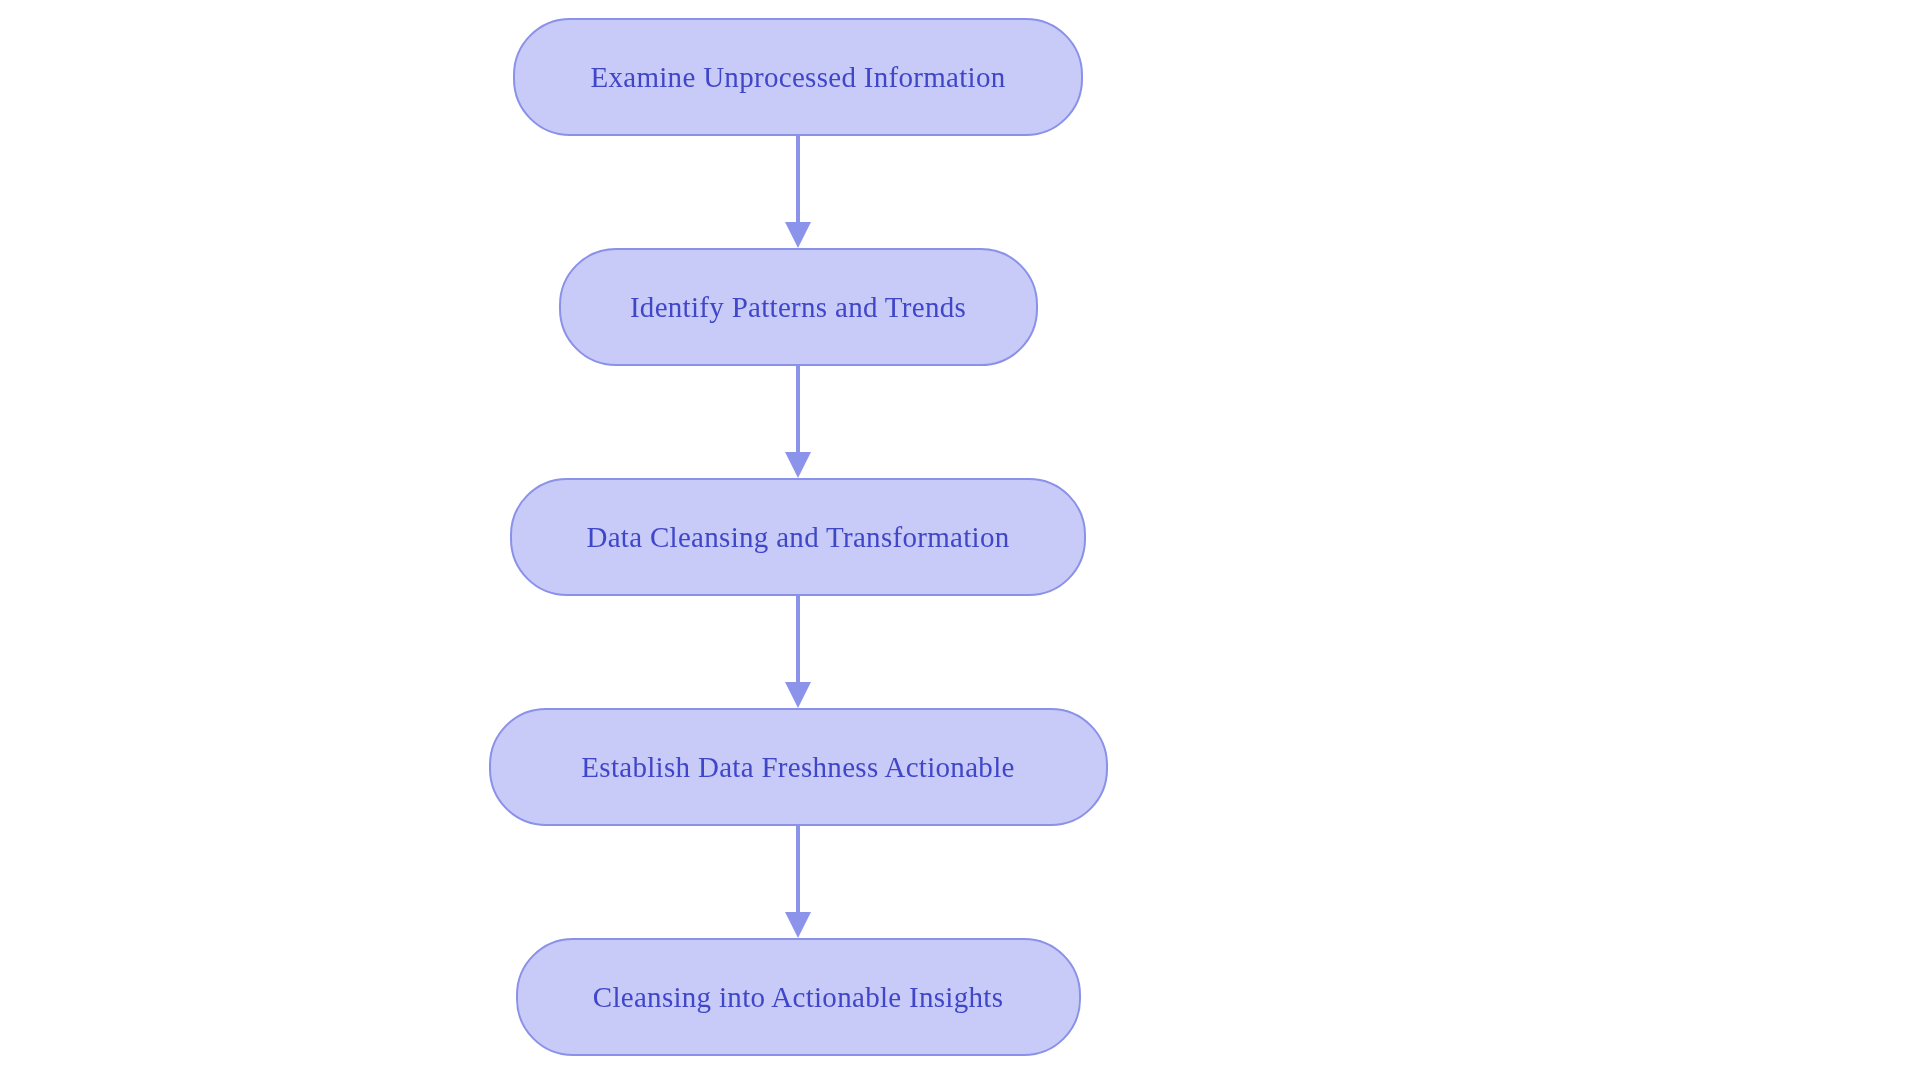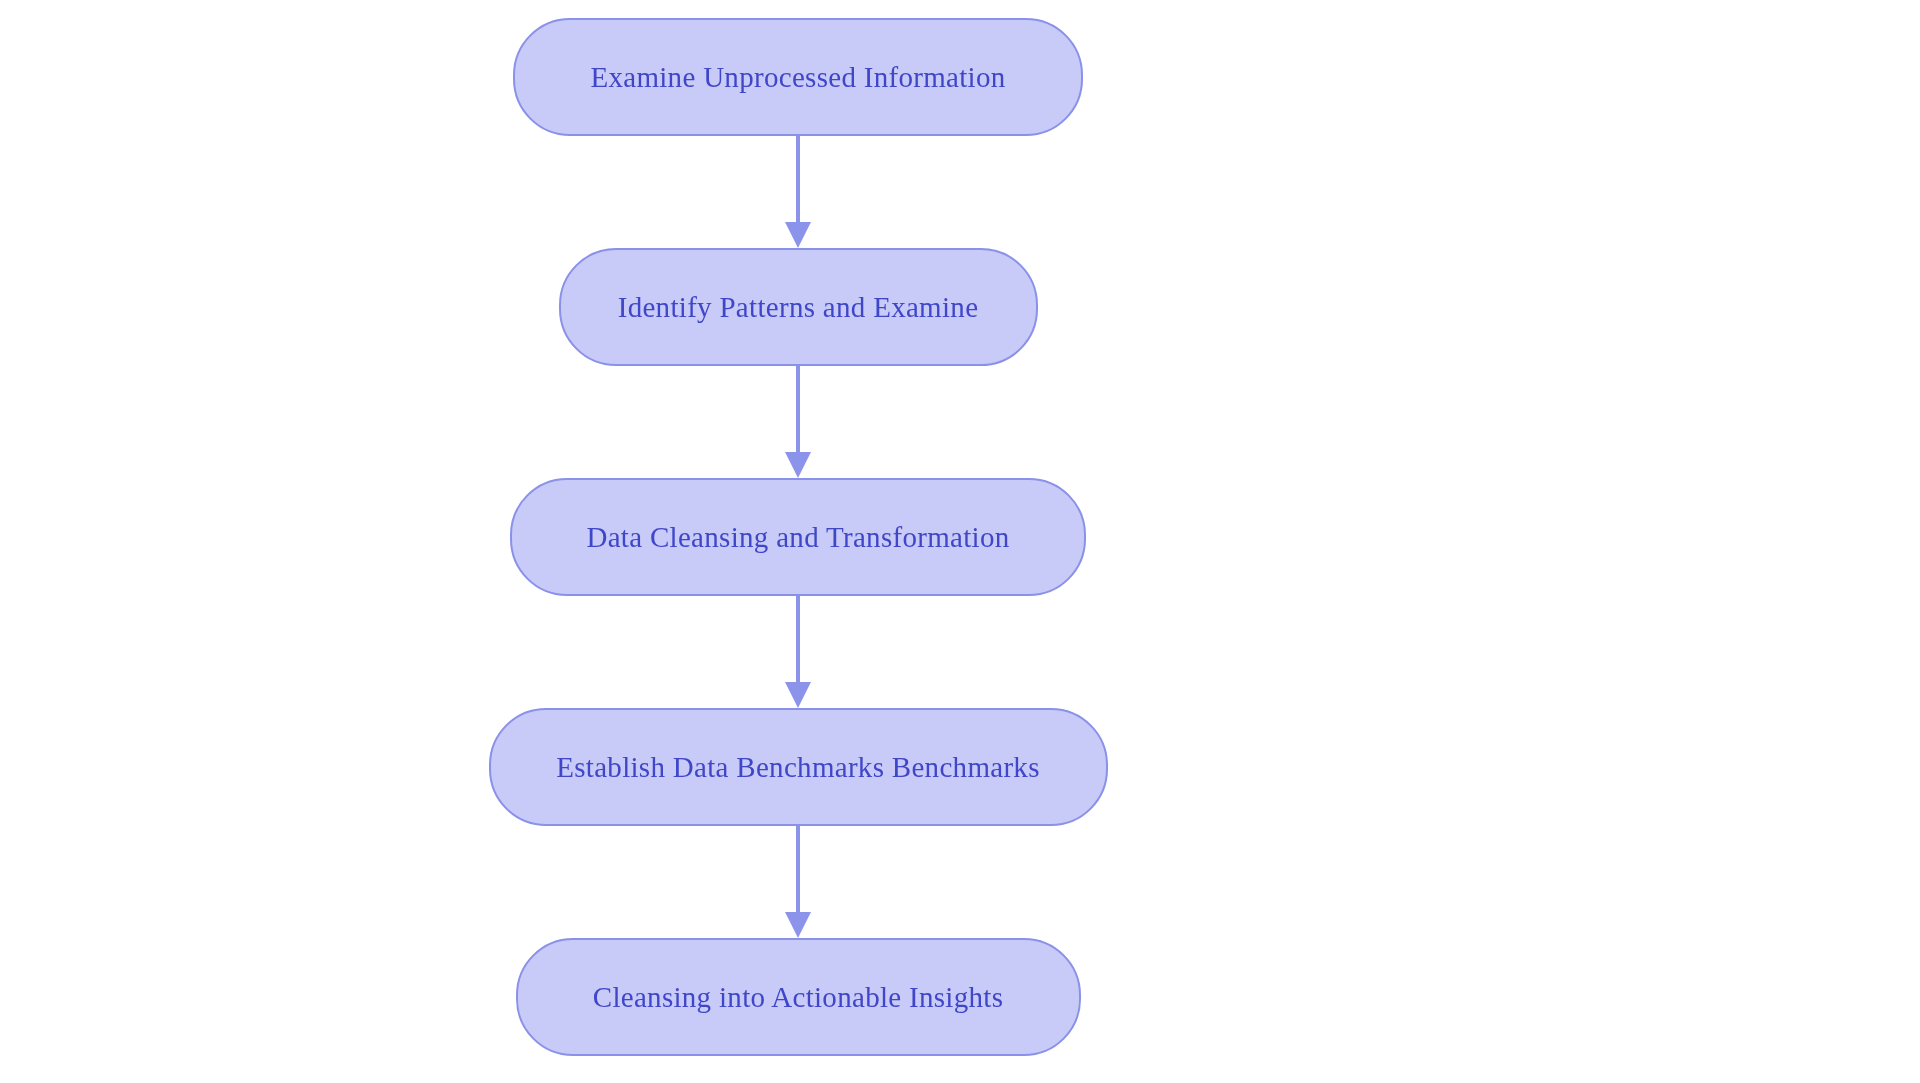--- a/index.html
+++ b/index.html
@@ -70,39 +70,39 @@
     <div class="node node-1">
       <span>Examine Unprocessed Information</span>
     </div>
 
     <div class="arrow">
       <div class="shaft"></div>
       <div class="head"></div>
     </div>
 
     <div class="node node-2">
-      <span>Identify Patterns and Examine</span>
+      <span>Identify Patterns and Trends</span>
     </div>
 
     <div class="arrow">
       <div class="shaft"></div>
       <div class="head"></div>
     </div>
 
     <div class="node node-3">
       <span>Data Cleansing and Transformation</span>
     </div>
 
     <div class="arrow">
       <div class="shaft"></div>
       <div class="head"></div>
     </div>
 
     <div class="node node-4">
-      <span>Establish Data Benchmarks Benchmarks</span>
+      <span>Establish Data Freshness Actionable</span>
     </div>
 
     <div class="arrow">
       <div class="shaft"></div>
       <div class="head"></div>
     </div>
 
     <div class="node node-5">
       <span>Cleansing into Actionable Insights</span>
     </div>

